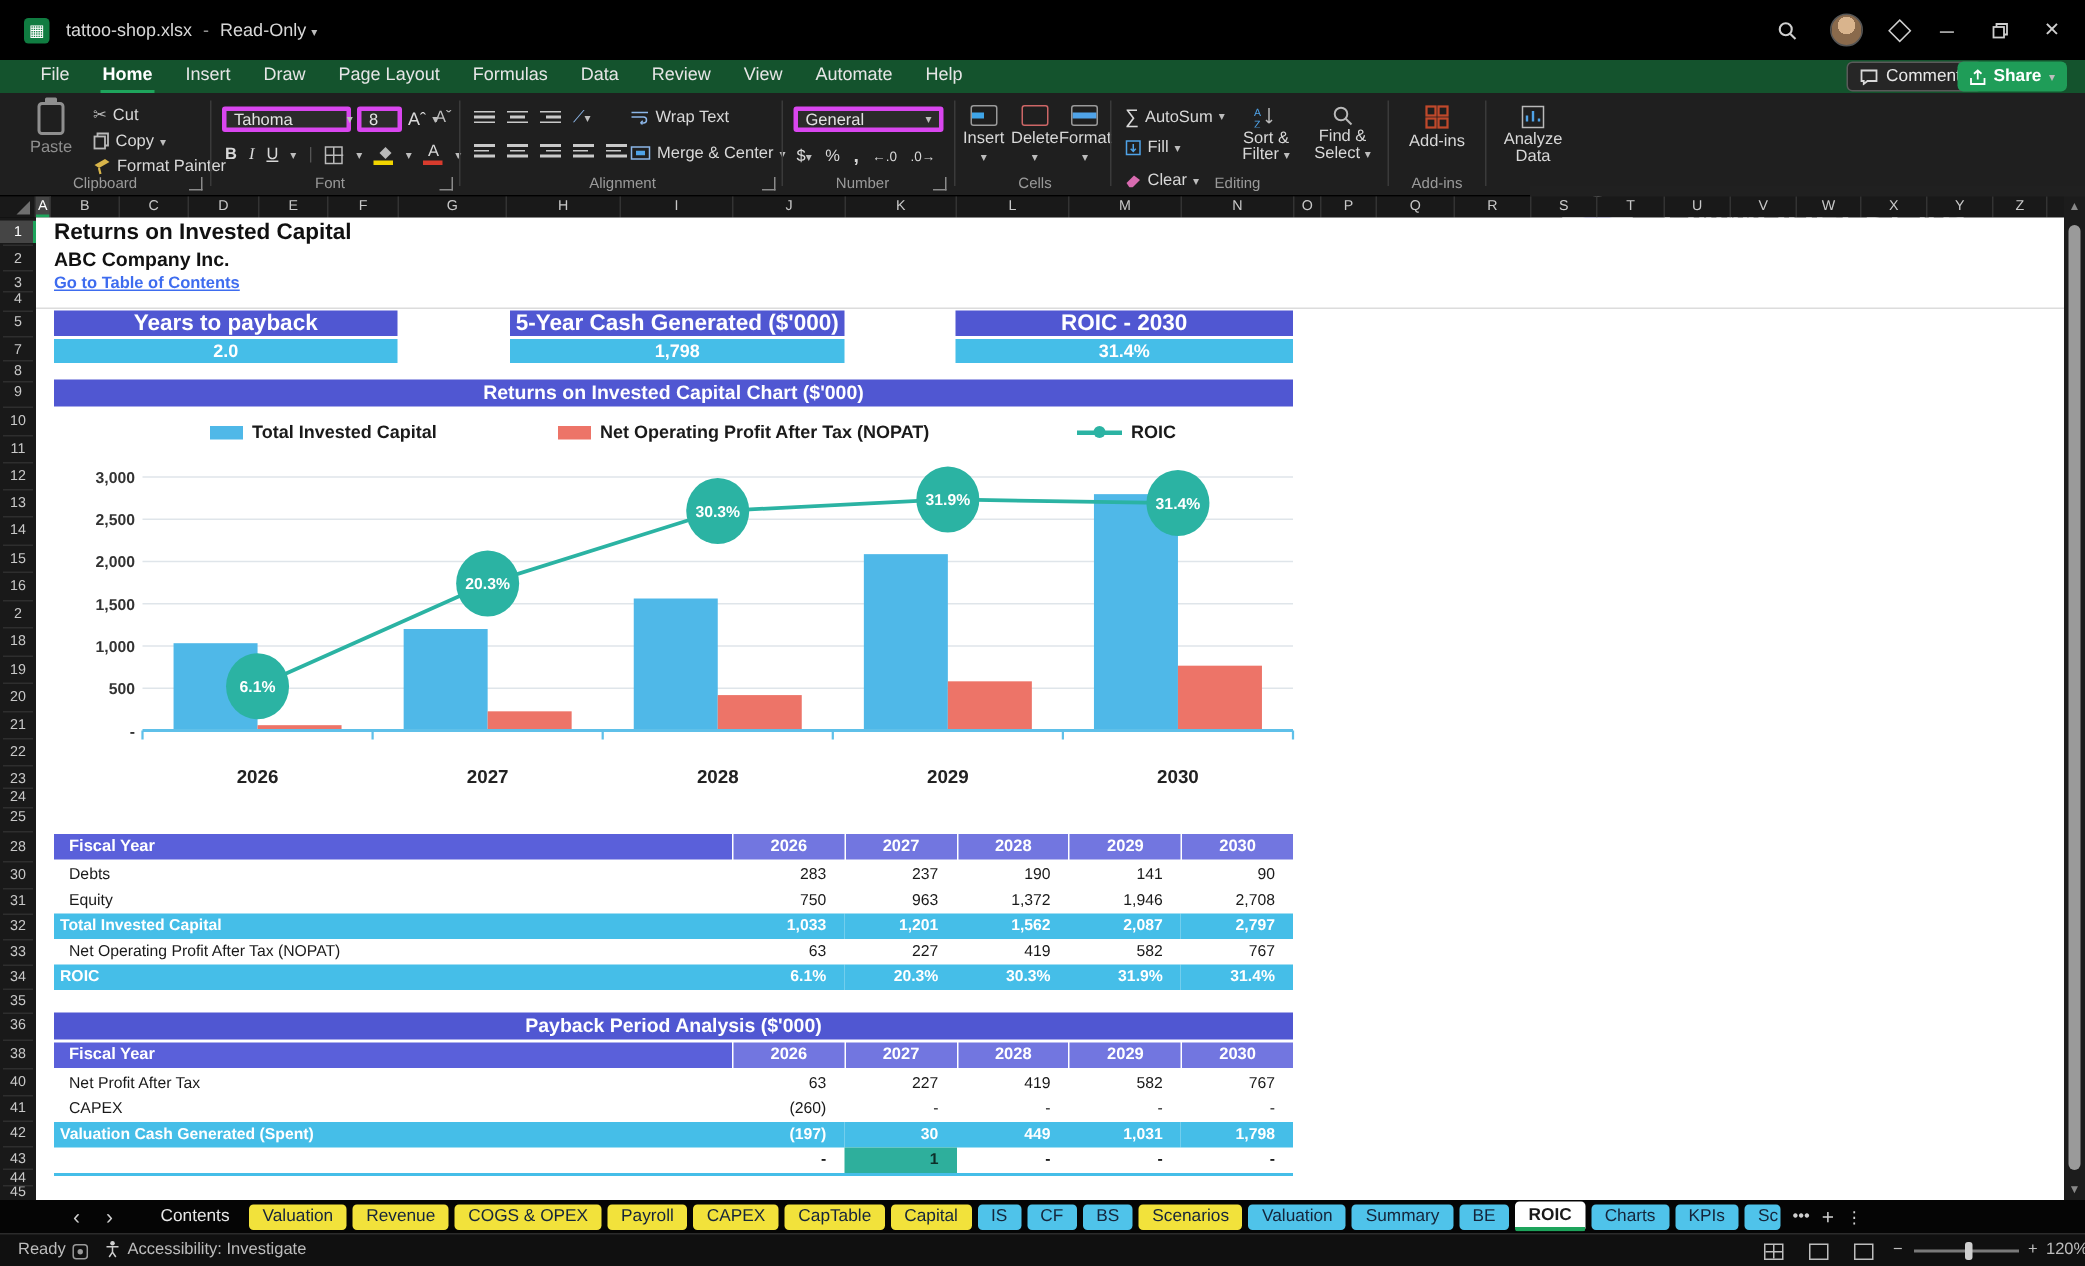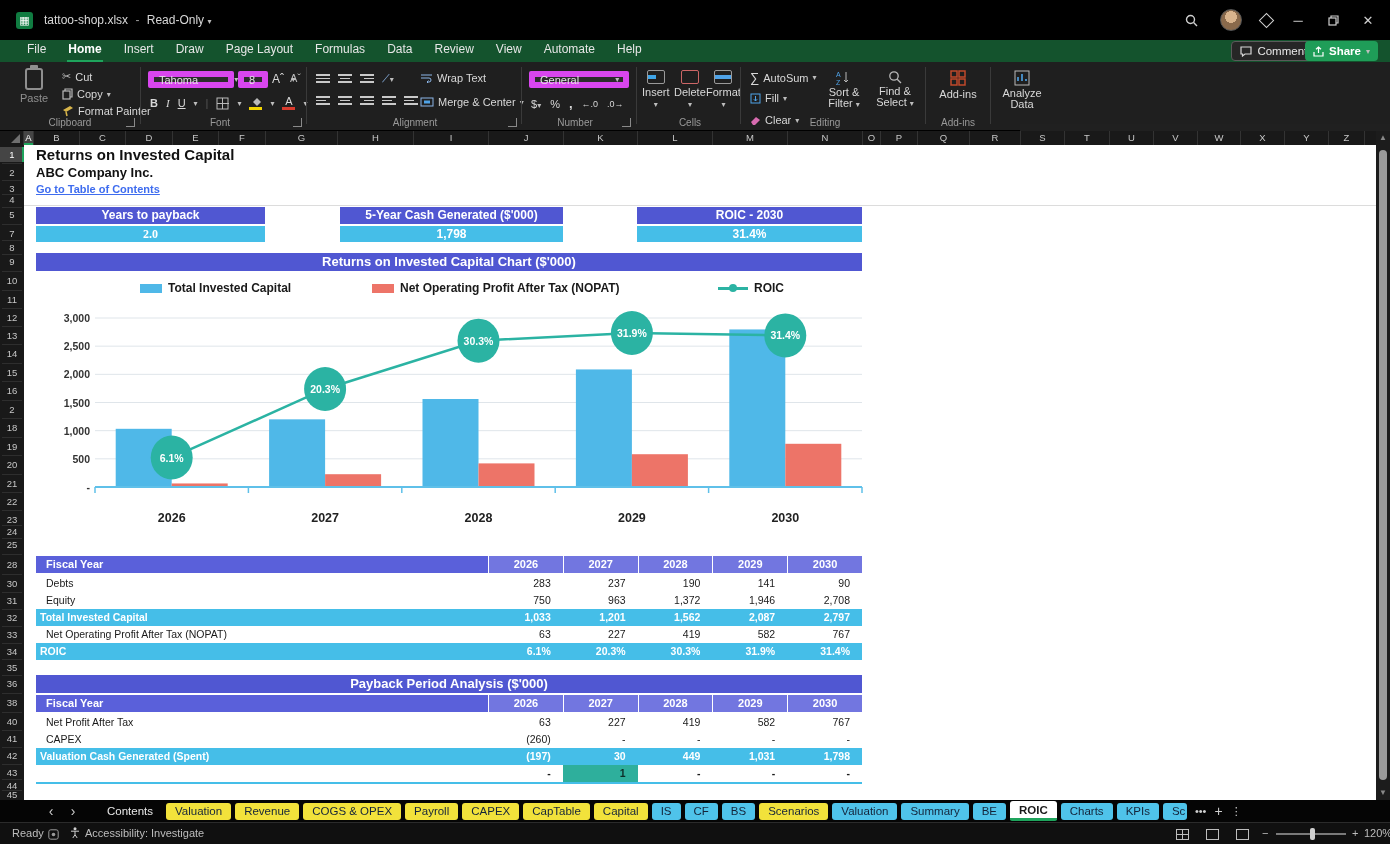--- a/index.html
+++ b/index.html
@@ -32,21 +32,21 @@
   .ribbon{position:absolute;left:0;top:62px;width:1390px;height:69px;background:#1f1f1f;border-bottom:1px solid #000;font-size:11px;color:#d8d8d8;}
   .gsep{position:absolute;top:5px;bottom:6px;width:1px;background:#3a3a3a;}
   .glabel{position:absolute;bottom:2px;font-size:10px;color:#9a9a9a;text-align:center;}
   .launcher{position:absolute;bottom:3px;width:9px;height:9px;border-right:1.5px solid #8a8a8a;border-bottom:1.5px solid #8a8a8a;}
   .rbtn{display:flex;align-items:center;gap:4px;color:#d8d8d8;}
   .dd{font-size:8px;color:#bdbdbd;}
   .paste{position:absolute;left:12px;top:6px;width:44px;height:52px;display:flex;flex-direction:column;align-items:center;color:#8f8f8f;font-size:11px;gap:2px;}
   .clip{width:18px;height:22px;border:2px solid #8f8f8f;border-radius:3px;position:relative;}
   .clip:before{content:"";position:absolute;left:3px;top:-5px;width:8px;height:4px;background:#8f8f8f;border-radius:1px;}
   .smallbtns{position:absolute;left:62px;top:8px;display:flex;flex-direction:column;gap:5px;}
-  .select{height:17px;background:#2b2b2b;border:6px solid #d946ef;border-radius:2px;display:flex;align-items:center;justify-content:space-between;padding:0 5px;font-size:11px;color:#e3e3e3;gap:36px;}
+  .select{height:17px;background:#2b2b2b;border:3px solid #d946ef;border-radius:2px;display:flex;align-items:center;justify-content:space-between;padding:0 5px;font-size:11px;color:#e3e3e3;gap:36px;}
   .fmt{display:flex;align-items:center;gap:8px;}
   .bld{font-weight:bold;} .itl{font-style:italic;font-family:"Liberation Serif",serif;} .und{text-decoration:underline;}
   .clrbar{display:inline-block;width:13px;height:3px;margin-top:1px;}
   .al{display:inline-flex;flex-direction:column;gap:2px;width:14px;}
   .al i{display:block;height:1.5px;background:#c9c9c9;}
   .al.l i:nth-child(2){width:70%;} .al.c i:nth-child(2){width:70%;margin:0 auto;} .al.r i:nth-child(2){width:70%;margin-left:auto;}
   .al i{width:100%;}
   .stackbtn{position:absolute;top:8px;display:flex;flex-direction:column;align-items:center;gap:2px;font-size:11px;color:#d8d8d8;}
   .cellico{width:18px;height:14px;border:1.5px solid #9a9a9a;border-radius:2px;position:relative;background:linear-gradient(#4FA3E8 0 0) center/100% 4px no-repeat;}
   .editrow{position:absolute;display:flex;align-items:center;gap:4px;font-size:11px;}
@@ -69,21 +69,21 @@
   .rownum{position:absolute;left:0;width:24px;height:15px;font-size:9.5px;color:#c8c8c8;text-align:center;line-height:15px;}
   .rownum.sel{background:#454545;color:#fff;box-shadow:inset -2px 0 0 #1EA45C;}
   .rowsep{position:absolute;left:2px;width:20px;height:1px;background:#2e2e2e;}
 
   
   .sheet{position:absolute;left:24px;top:145px;width:1352px;height:655px;background:#fff;color:#1a1a1a;}
   .sh-title{position:absolute;left:12px;top:1px;font-size:15px;font-weight:bold;color:#111;}
   .sh-company{position:absolute;left:12px;top:20px;font-size:13px;font-weight:bold;color:#111;}
   .sh-link{position:absolute;left:12px;top:38px;font-size:11px;font-weight:bold;color:#3E6CEF;text-decoration:underline;cursor:pointer;}
   .faintline{position:absolute;left:0;top:60px;width:1352px;height:1px;background:#dcdcdc;}
-  .kpi-h{position:absolute;top:62px;height:17px;background:#5057D2;color:#fff;font-size:12px;font-weight:bold;text-align:center;line-height:17px;}
+  .kpi-h{position:absolute;top:62px;height:17px;background:#5057D2;color:#fff;font-size:15px;font-weight:bold;text-align:center;line-height:17px;}
   .kpi-v{position:absolute;top:81px;height:16px;background:#45BEE8;color:#fff;font-size:12px;font-weight:bold;text-align:center;line-height:16px;}
   .chart-banner{position:absolute;left:12px;top:108px;width:826px;height:18px;background:#5057D2;color:#fff;
       font-size:13px;font-weight:bold;text-align:center;line-height:18px;}
   .legend-item{position:absolute;top:136px;display:flex;align-items:center;gap:6px;font-size:12px;font-weight:bold;color:#1a1a1a;}
   .sw{width:22px;height:9px;}
   .lnsw{position:relative;width:30px;height:3px;background:#2BB3A3;}
   .lnsw:after{content:"";position:absolute;left:11px;top:-3px;width:8px;height:8px;border-radius:50%;background:#2BB3A3;}
   svg text{font-family:"Liberation Sans","DejaVu Sans",sans-serif;}
 
   
@@ -528,21 +528,21 @@
 
   <div class="sheet">
     <div class="sh-title">Returns on Invested Capital</div>
     <div class="sh-company">ABC Company Inc.</div>
     <div class="sh-link">Go to Table of Contents</div>
     <div class="faintline"></div>
 
     <div class="kpi-h" style="left:12px;width:229px;">Years to payback</div>
     <div class="kpi-h" style="left:316px;width:223px;">5-Year Cash Generated ($'000)</div>
     <div class="kpi-h" style="left:613px;width:225px;">ROIC - 2030</div>
-    <div class="kpi-v" style="left:12px;width:229px;font-family:Liberation Serif, serif;">2.0</div>
+    <div class="kpi-v" style="left:12px;width:229px;">2.0</div>
     <div class="kpi-v" style="left:316px;width:223px;">1,798</div>
     <div class="kpi-v" style="left:613px;width:225px;">31.4%</div>
 
     <div class="chart-banner">Returns on Invested Capital Chart ($'000)</div>
 
     <div class="legend-item" style="left:116px;">
       <span class="sw" style="background:#4FB8E8;"></span>
       <span>Total Invested Capital</span>
       </div>
     <div class="legend-item" style="left:348px;">

